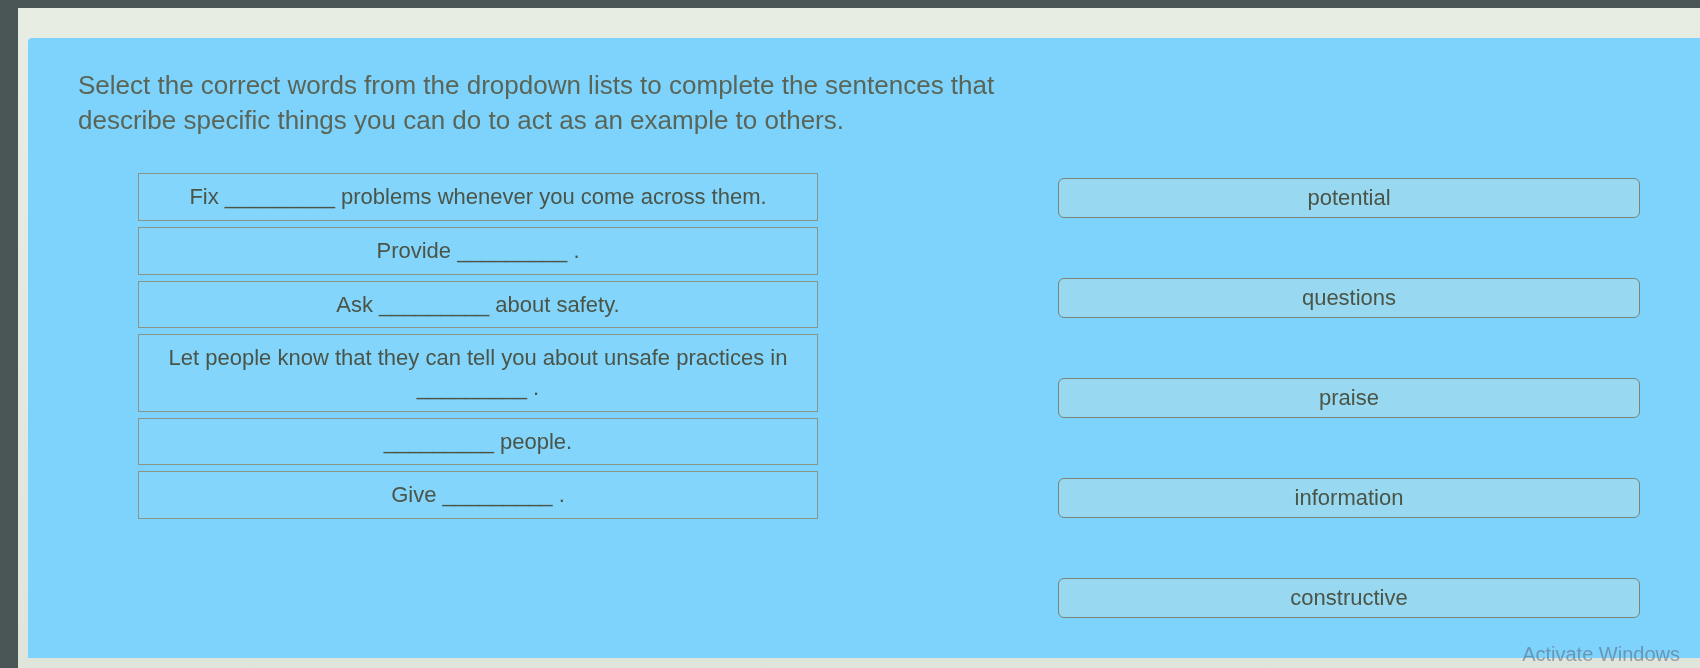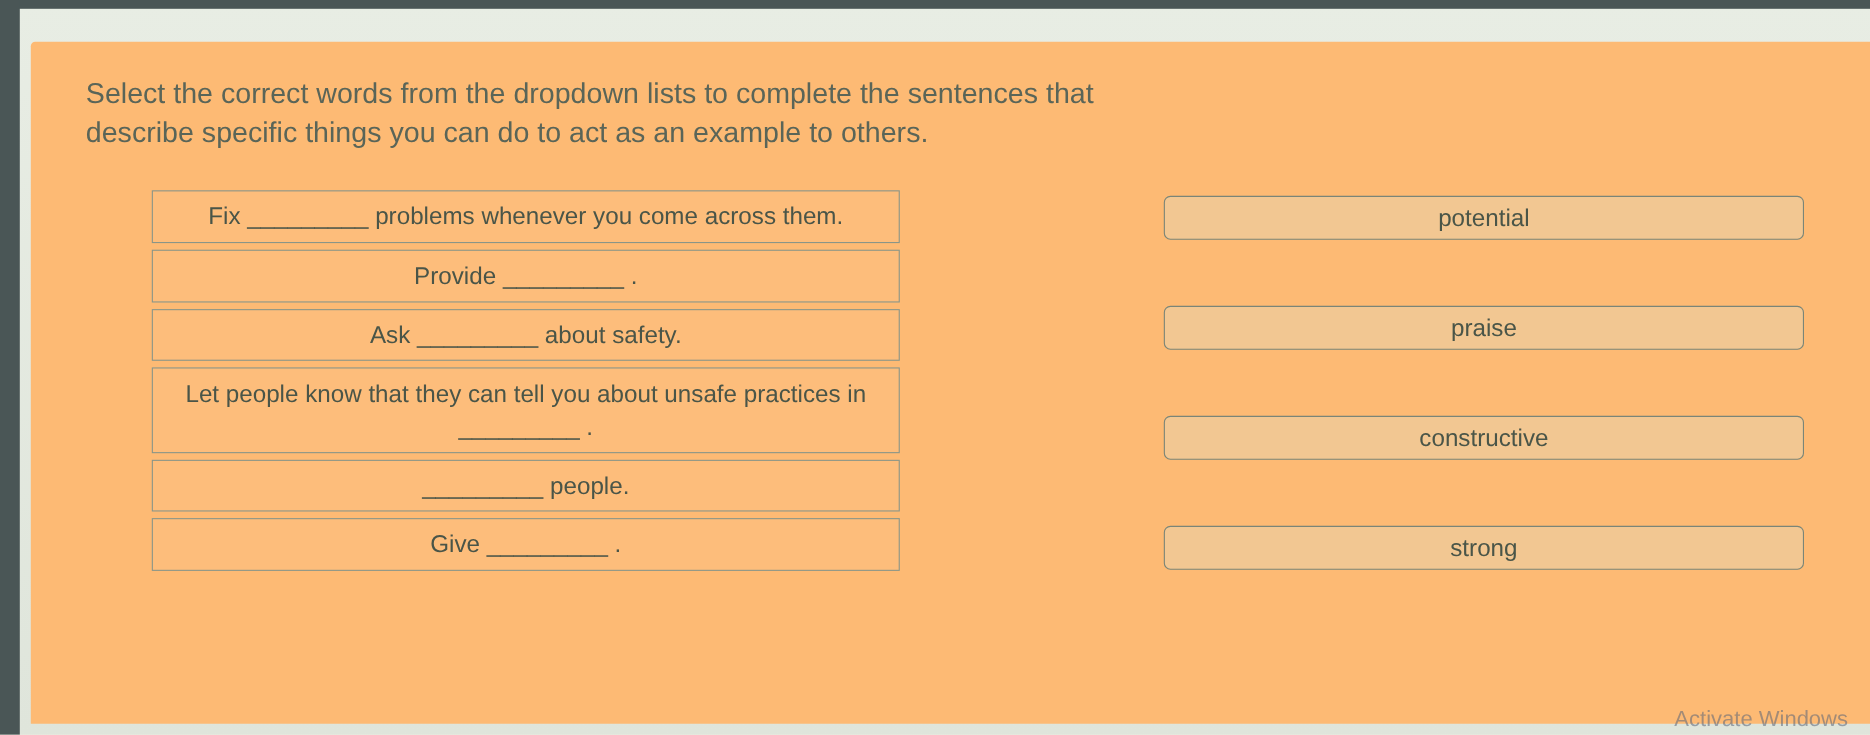--- a/index.html
+++ b/index.html
@@ -17,21 +17,21 @@
       overflow: hidden;
       position: relative;
     }
     .outer-frame {
       border-top: 8px solid #4a5656;
       border-left: 18px solid #4a5656;
       height: 100%;
       padding: 30px 0 0 0;
     }
     .content-panel {
-      background: #fdba74;
+      background: #7dd3fc;
       padding: 30px 40px 9px 50px;
       margin-left: 10px;
       height: calc(100% - 10px);
       border-top-left-radius: 4px;
     }
     .instruction {
       font-size: 26px;
       color: #5a6558;
       line-height: 1.35;
       margin-bottom: 35px;
@@ -110,21 +110,23 @@
         <div class="sentence-box">Fix _________ problems whenever you come across them.</div>
         <div class="sentence-box">Provide _________ .</div>
         <div class="sentence-box">Ask _________ about safety.</div>
         <div class="sentence-box">Let people know that they can tell you about unsafe practices in _________ .</div>
         <div class="sentence-box">_________ people.</div>
         <div class="sentence-box">Give _________ .</div>
       </div>
 
       <div class="options-col">
         <div class="option-chip">potential</div>
+        <div class="option-chip">questions</div>
         <div class="option-chip">praise</div>
+        <div class="option-chip">information</div>
         <div class="option-chip">constructive</div>
         <div class="option-chip">strong</div>
       </div>
     </div>
   </div>
 </div>
 
 <div class="watermark">Activate Windows</div>
 
 </body></html>

